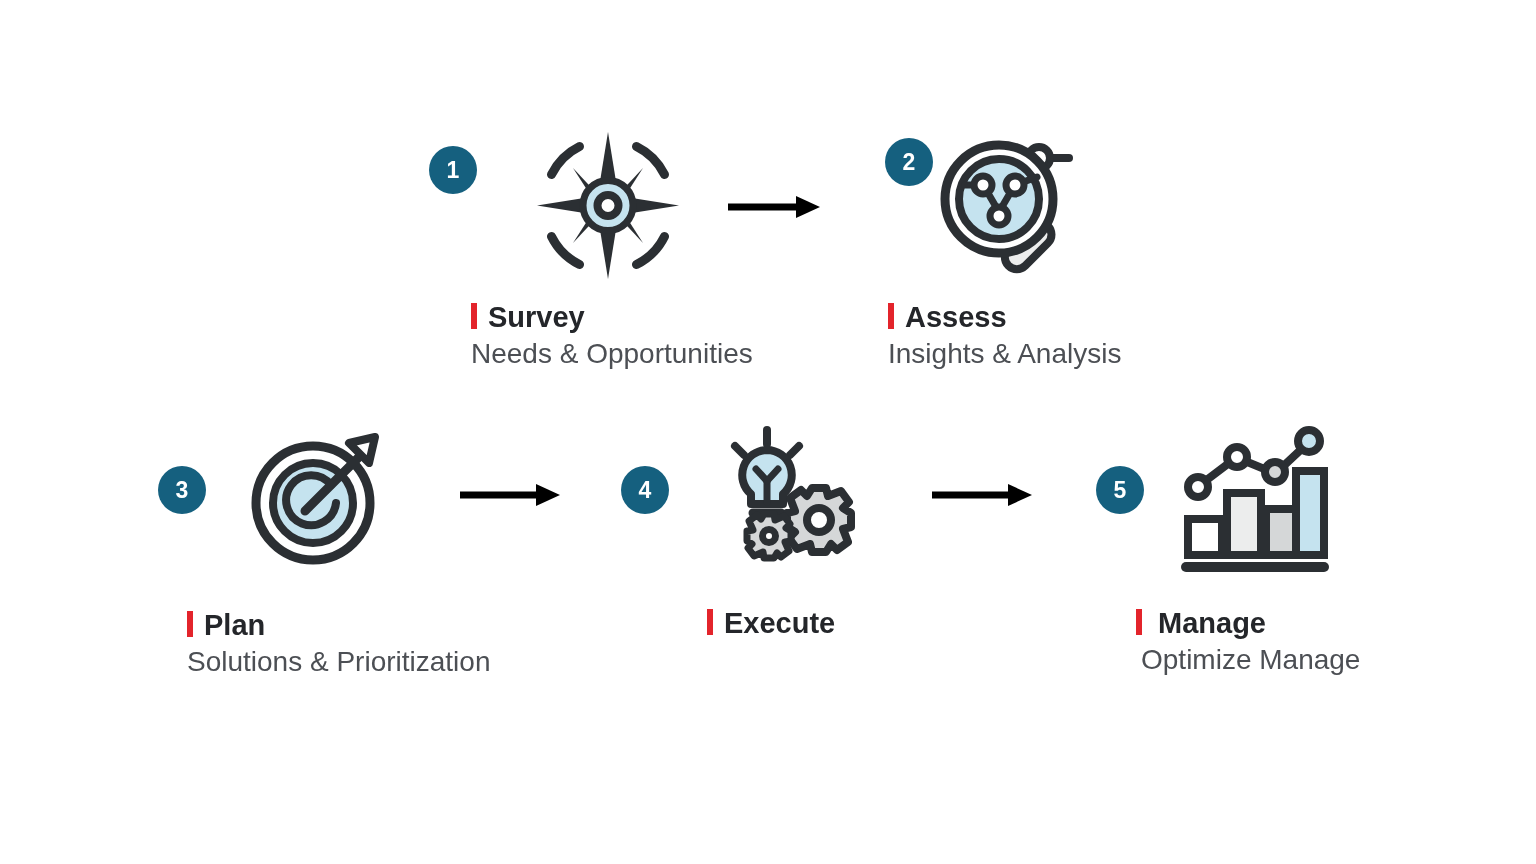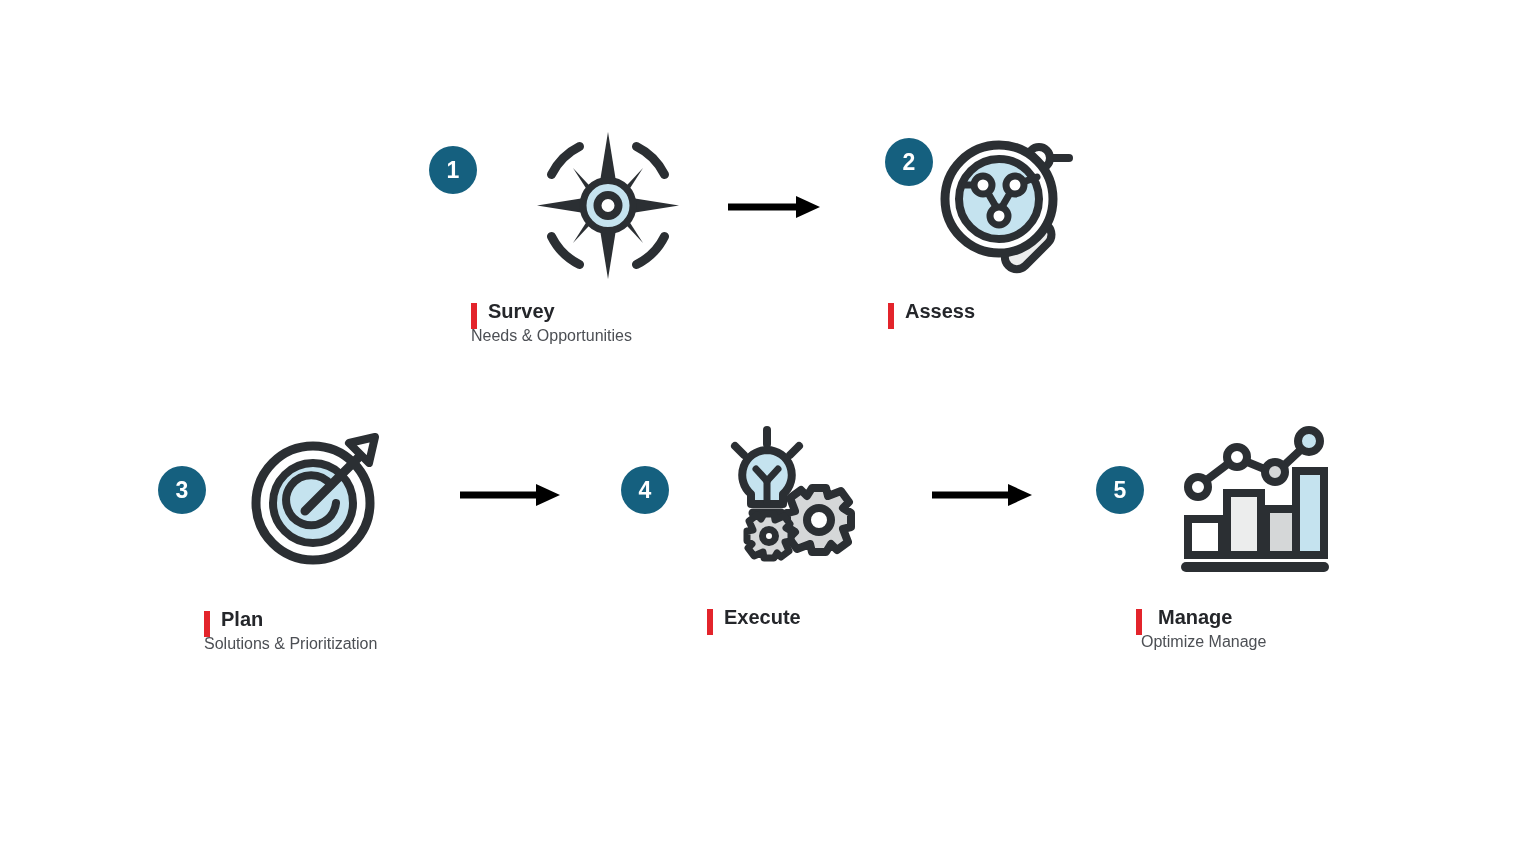--- a/index.html
+++ b/index.html
@@ -49,29 +49,29 @@
   }
   .label-tick {
     width: 6px;
     height: 26px;
     background: #e3242b;
     flex: 0 0 auto;
     margin-top: 3px;
   }
   .label-text { display: block; }
   .label-title {
-    font-size: 20px;
+    font-size: 29px;
     font-weight: bold;
     color: #24262a;
     line-height: 1.18;
     white-space: nowrap;
     font-family: "Liberation Sans", sans-serif;
   }
   .label-sub {
-    font-size: 16px;
+    font-size: 28px;
     font-weight: normal;
     color: #4c4f54;
     line-height: 1.3;
     white-space: nowrap;
     margin-top: 2px;
     margin-left: -17px;
     font-family: "Liberation Sans", sans-serif;
   }
 
   .icon-box { line-height: 0; }
@@ -152,20 +152,21 @@
       <circle cx="50" cy="52" r="9" fill="#ffffff" stroke="#2b2f33" stroke-width="7"></circle>
       <circle cx="82" cy="52" r="9" fill="#ffffff" stroke="#2b2f33" stroke-width="7"></circle>
       <circle cx="66" cy="83" r="9" fill="#ffffff" stroke="#2b2f33" stroke-width="7"></circle>
     </svg>
   </div>
 
   <div class="abs label-block" style="left:888px; top:300px;">
     <div class="label-tick"></div>
     <div class="label-text">
       <div class="label-title">Assess</div>
+      <div class="label-sub">Insights &amp; Analysis</div>
     </div>
   </div>
 
   <div class="abs badge" style="left:158px; top:466px;">3</div>
 
   <div class="abs icon-box" style="left:245px; top:425px;">
     <svg width="150" height="140" viewBox="0 0 150 140">
       <circle cx="68" cy="78" r="57" fill="#ffffff" stroke="#2b2f33" stroke-width="9"></circle>
       <circle cx="68" cy="78" r="40" fill="#c5e3ef" stroke="#2b2f33" stroke-width="8"></circle>
 
@@ -177,21 +178,21 @@
     </svg>
   </div>
 
   <div class="abs arrow-box" style="left:458px; top:481px;">
     <svg width="104" height="28" viewBox="0 0 104 28">
       <line x1="2" y1="14" x2="84" y2="14" stroke="#000000" stroke-width="7"></line>
       <path d="M 78 3 L 102 14 L 78 25 Z" fill="#000000"></path>
     </svg>
   </div>
 
-  <div class="abs label-block" style="left:204px; top:608px;">
+  <div class="abs label-block" style="left:187px; top:608px;">
     <div class="label-tick"></div>
     <div class="label-text">
       <div class="label-title">Plan</div>
       <div class="label-sub">Solutions &amp; Prioritization</div>
     </div>
   </div>
 
   <div class="abs badge" style="left:621px; top:466px;">4</div>
 
   <div class="abs icon-box" style="left:722px; top:424px;">

